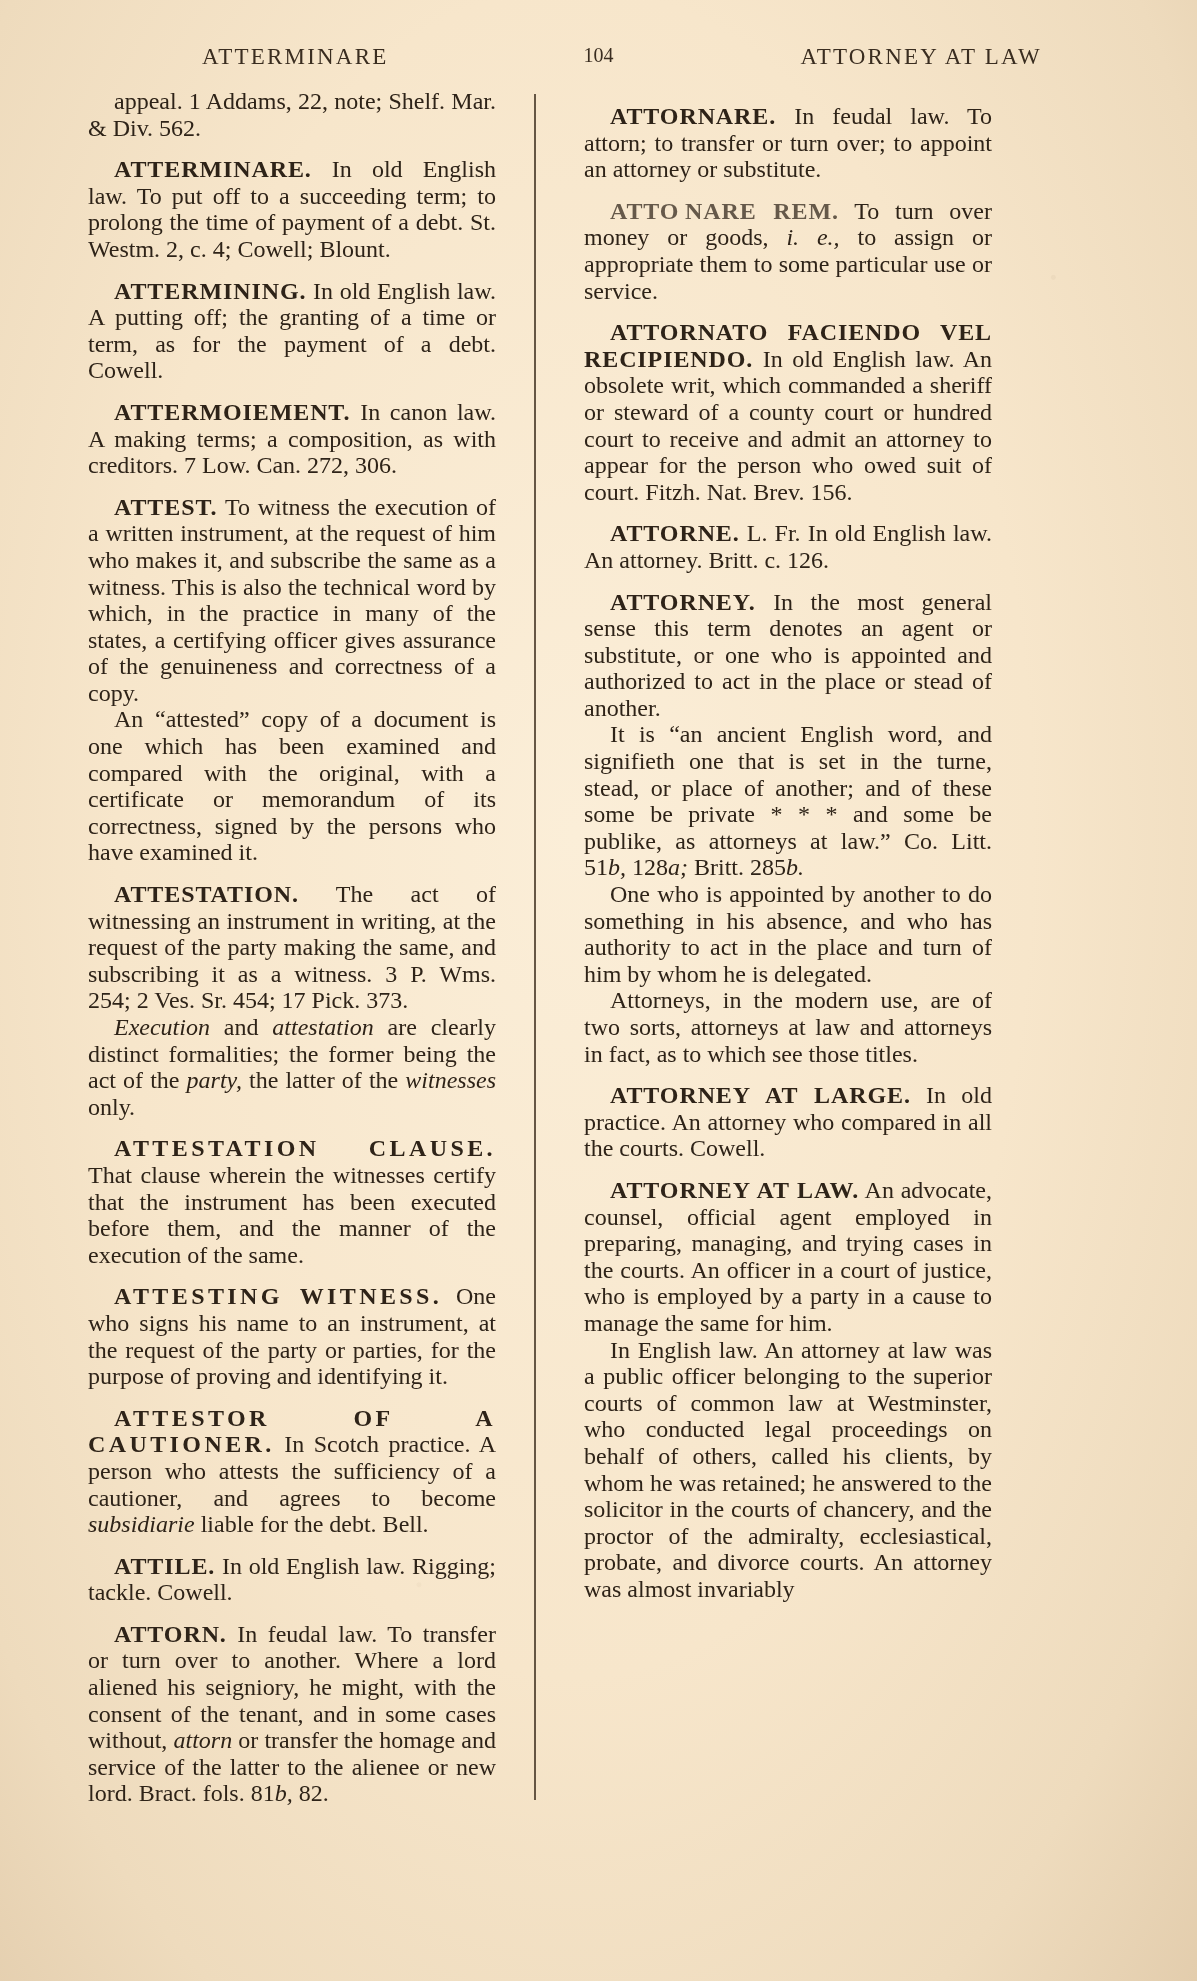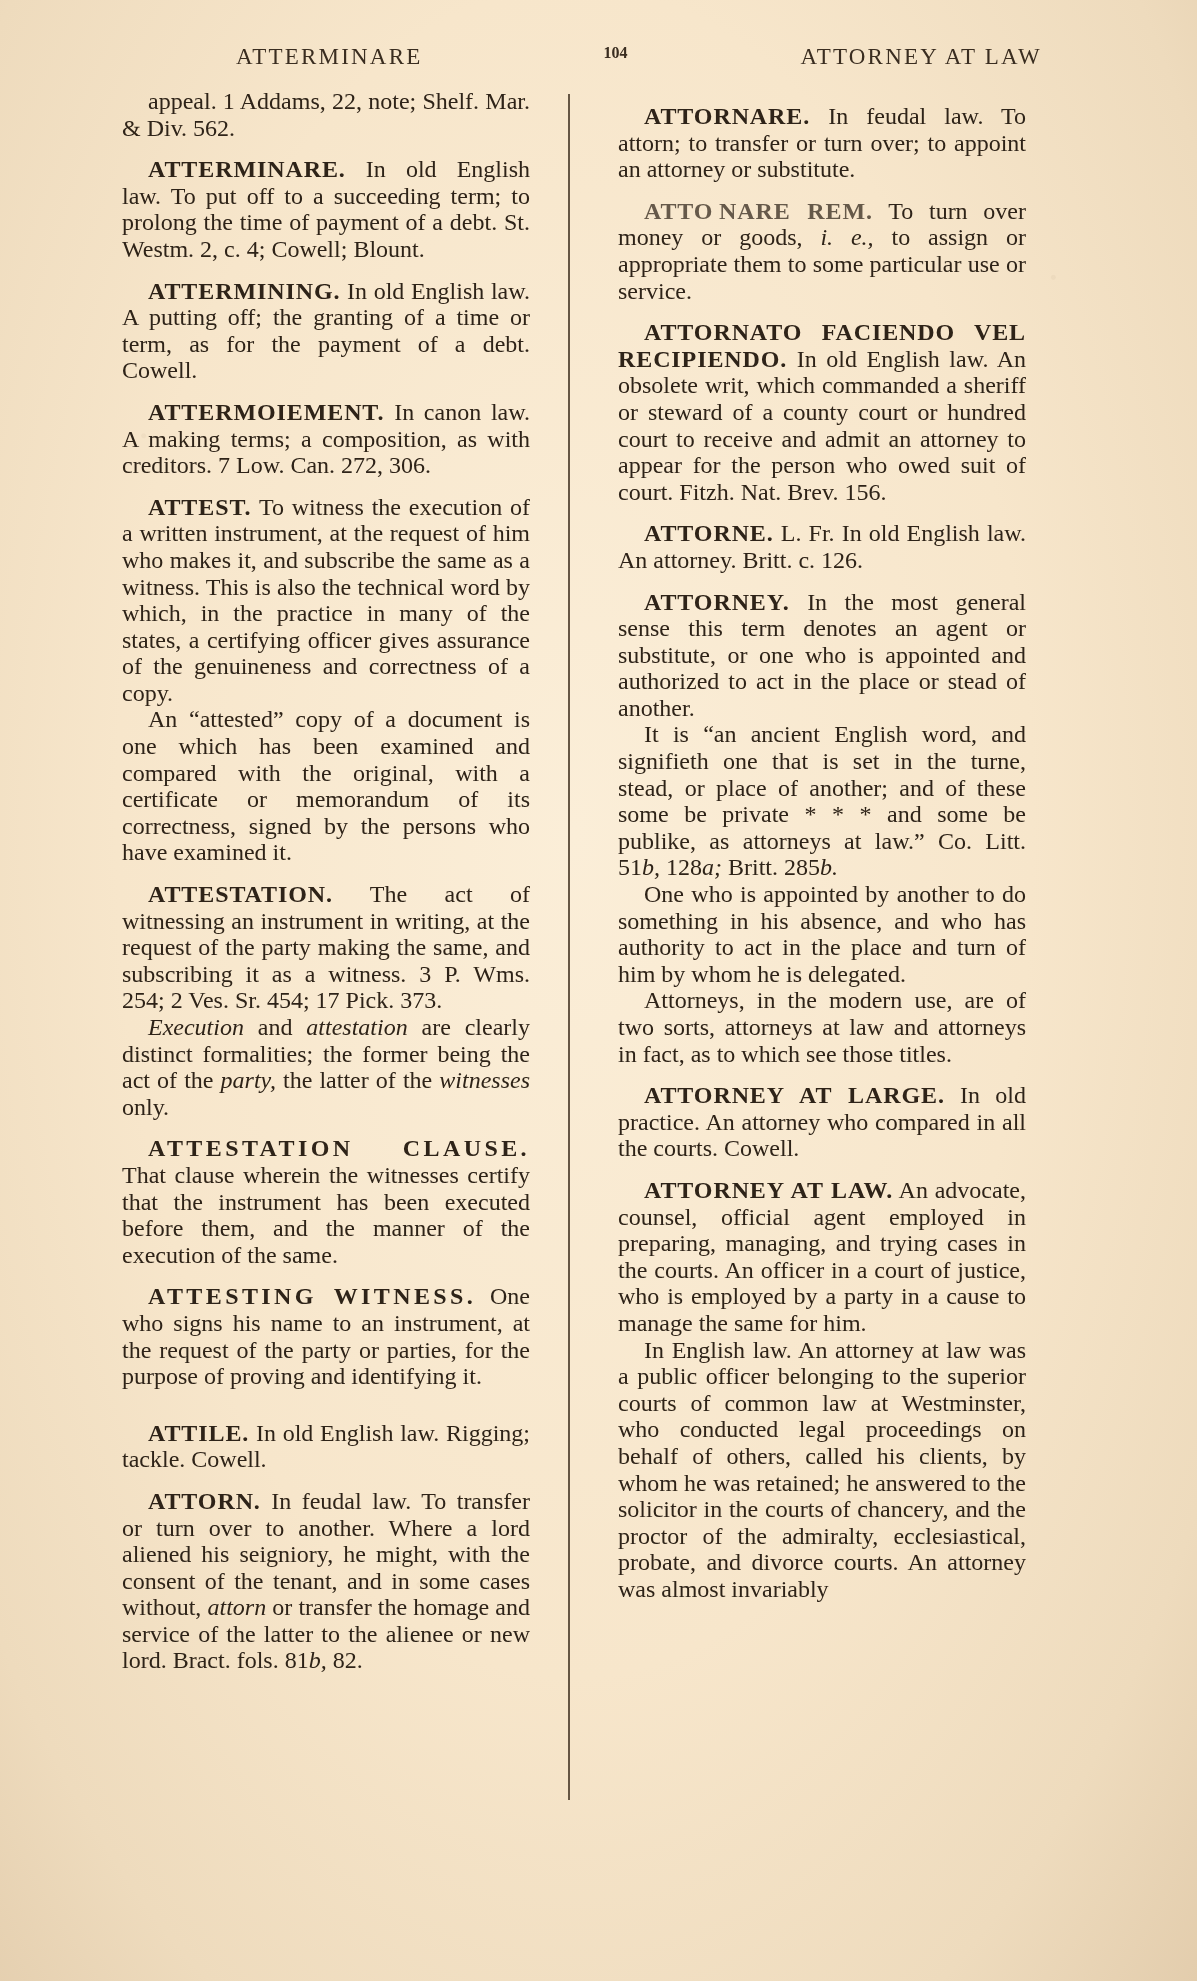--- a/index.html
+++ b/index.html
@@ -19,35 +19,35 @@
   }
   #grain{
     position:absolute;inset:0;
     background-image:
       radial-gradient(circle at 12% 22%, rgba(120,90,55,.05) 0 2px, transparent 3px),
       radial-gradient(circle at 72% 63%, rgba(120,90,55,.045) 0 2px, transparent 3px),
       radial-gradient(circle at 35% 80%, rgba(120,90,55,.04) 0 2px, transparent 3px),
       radial-gradient(circle at 88% 14%, rgba(120,90,55,.05) 0 2px, transparent 3px);
     pointer-events:none;
   }
-  #page{position:absolute;inset:0;margin-left:34px;}
+  #page{position:absolute;inset:0;}
 
   .running-head{
     position:absolute;
     top:44px;left:95px;right:95px;
     height:30px;
     display:flex;align-items:baseline;justify-content:space-between;
     font-size:23px;
     letter-spacing:2.2px;
     color:#3a2d20;
   }
   .running-head .rh-left{flex:0 0 auto;margin-left:107px;}
   .running-head .rh-num{
     position:absolute;left:0;right:0;text-align:center;
-    font-weight:bold;letter-spacing:0;font-size:16px;
+    font-weight:normal;letter-spacing:0;font-size:20px;
   }
   .running-head .rh-right{flex:0 0 auto;margin-right:60px;}
 
   .columns{
     position:absolute;
     top:88px;left:88px;
     width:1022px;
     height:1860px;
   }
   .col{
@@ -127,20 +127,21 @@
       <p class="entry"><span class="hw">ATTESTATION.</span><span> The act of witnessing an instrument in writing, at the request of the party making the same, and subscribing it as a witness.  3 P. Wms. 254; 2 Ves. Sr. 454; 17 Pick. 373.</span></p>
       <p class="entry"><i>Execution</i><span> and </span><i>attestation</i><span> are clearly distinct formalities; the former being the act of the </span><i>party,</i><span> the latter of the </span><i>witnesses</i><span> only.</span></p>
       <div class="gap"></div>
 
       <p class="entry"><span class="hw-sp">ATTESTATION CLAUSE.</span><span> That clause wherein the witnesses certify that the instrument has been executed before them, and the manner of the execution of the same.</span></p>
       <div class="gap"></div>
 
       <p class="entry"><span class="hw-sp">ATTESTING WITNESS.</span><span> One who signs his name to an instrument, at the request of the party or parties, for the purpose of proving and identifying it.</span></p>
       <div class="gap"></div>
 
+      <p class="entry"><span class="hw-sp">ATTESTOR OF A CAUTIONER.</span><span><span> In Scotch practice.  A person who attests the sufficiency of a cautioner, and agrees to become </span><i>subsidiarie</i><span> liable for the debt.  Bell.</span></span></p>
       <div class="gap"></div>
 
       <p class="entry"><span class="hw">ATTILE.</span><span> In old English law.  Rigging; tackle.  Cowell.</span></p>
       <div class="gap"></div>
 
       <p class="entry"><span class="hw">ATTORN.</span><span><span> In feudal law.  To transfer or turn over to another.  Where a lord aliened his seigniory, he might, with the consent of the tenant, and in some cases without, </span><i>attorn</i><span> or transfer the homage and service of the latter to the alienee or new lord.  Bract. fols. 81</span><i>b,</i><span> 82.</span></span></p>
 
     </div>
 
     <div class="col col-right">

